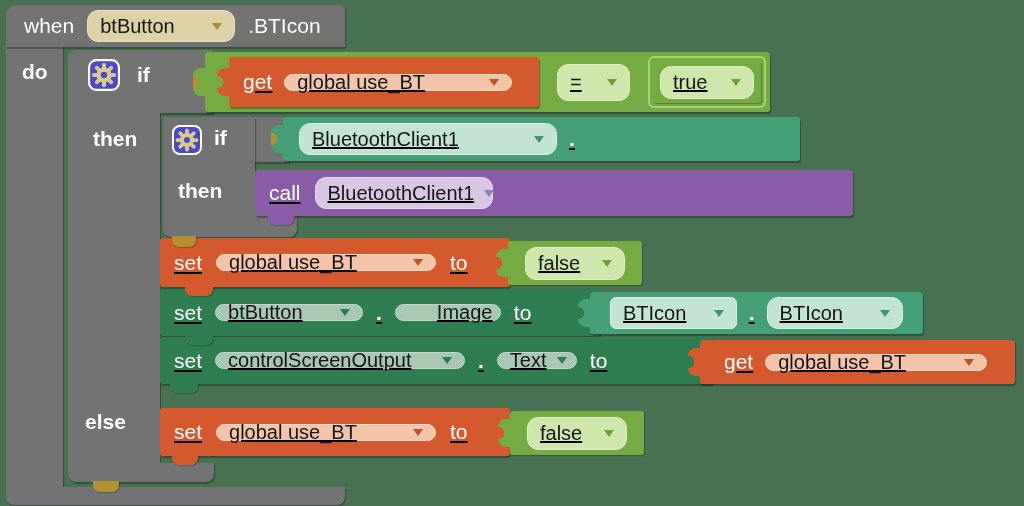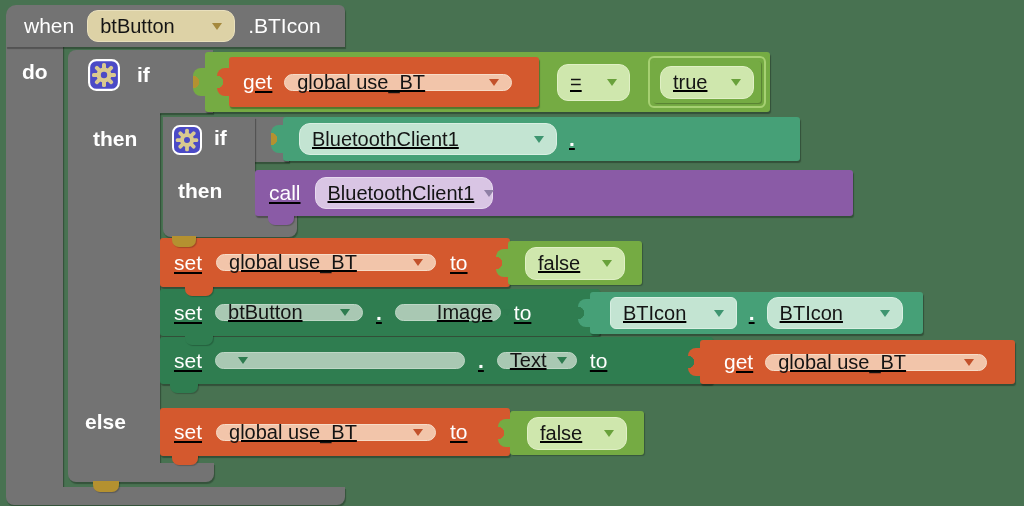--- a/index.html
+++ b/index.html
@@ -216,20 +216,21 @@
     <span class="dot">.</span>
     <span class="pill pill-mint" style="width:140px; height:32px;">
       <span>BTIcon</span>
       <span class="arr"></span>
     </span>
   </div>
 
   <div class="blk c-dgreen" style="left:160px; top:337px; width:553px; height:47px; padding:0 14px; gap:13px;">
     <span class="kw">set</span>
     <span class="pill pill-sage" style="width:250px;">
+      <span>controlScreenOutput</span>
       <span class="arr"></span>
     </span>
     <span class="dot">.</span>
     <span class="pill pill-sage" style="width:80px;">
       <span>Text</span>
       <span class="arr"></span>
     </span>
     <span class="kw">to</span>
   </div>
   <div class="tab" style="left:170px; top:383px; width:28px; height:10px; background:#2f7d50;"></div>

